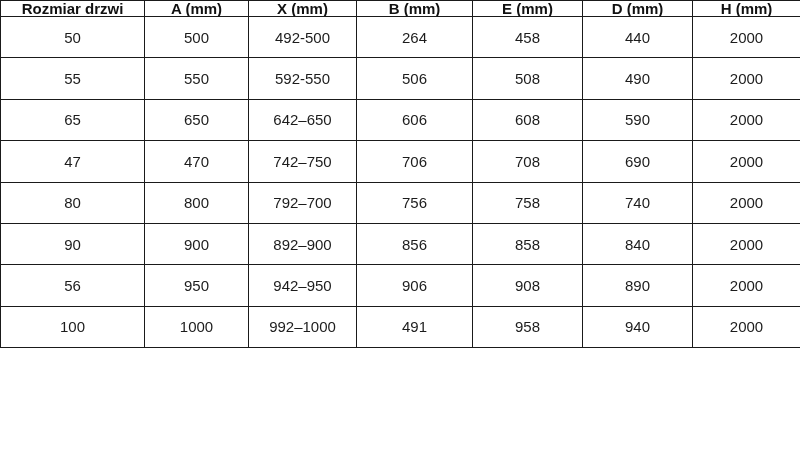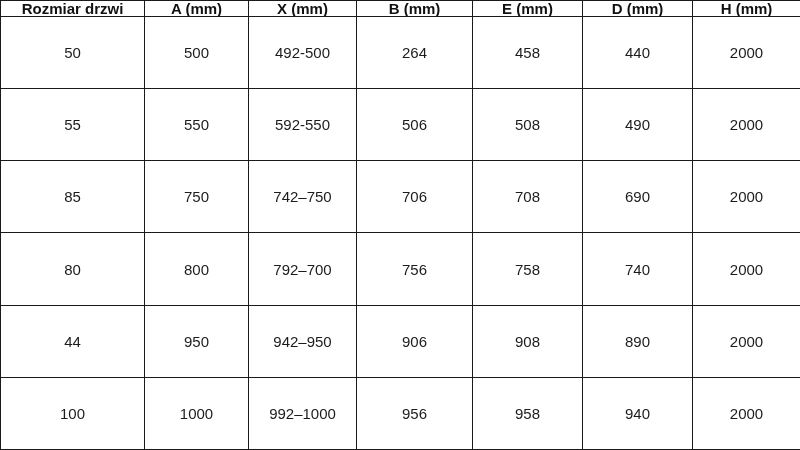--- a/index.html
+++ b/index.html
@@ -8,21 +8,21 @@
     background: #ffffff;
   }
   body {
     width: 800px;
     height: 450px;
     overflow: hidden;
     font-family: "Liberation Sans", sans-serif;
   }
   table.size-table {
     width: 800px;
-    height: 450px;
+    height: 348px;
     border-collapse: collapse;
     table-layout: fixed;
   }
   table.size-table th,
   table.size-table td {
     border: 1px solid #1a1a1a;
     text-align: center;
     vertical-align: middle;
     padding: 0;
     color: #1c1c1c;
@@ -82,49 +82,67 @@
       <tr>
         <td>55</td>
         <td>550</td>
         <td>592-550</td>
         <td>506</td>
         <td>508</td>
         <td>490</td>
         <td>2000</td>
       </tr>
       <tr>
-        <td>85</td>
-        <td>750</td>
+        <td>65</td>
+        <td>650</td>
+        <td>642–650</td>
+        <td>606</td>
+        <td>608</td>
+        <td>590</td>
+        <td>2000</td>
+      </tr>
+      <tr>
+        <td>47</td>
+        <td>470</td>
         <td>742–750</td>
         <td>706</td>
         <td>708</td>
         <td>690</td>
         <td>2000</td>
       </tr>
       <tr>
         <td>80</td>
         <td>800</td>
         <td>792–700</td>
         <td>756</td>
         <td>758</td>
         <td>740</td>
         <td>2000</td>
       </tr>
       <tr>
-        <td>44</td>
+        <td>90</td>
+        <td>900</td>
+        <td>892–900</td>
+        <td>856</td>
+        <td>858</td>
+        <td>840</td>
+        <td>2000</td>
+      </tr>
+      <tr>
+        <td>56</td>
         <td>950</td>
         <td>942–950</td>
         <td>906</td>
         <td>908</td>
         <td>890</td>
         <td>2000</td>
       </tr>
       <tr>
         <td>100</td>
         <td>1000</td>
         <td>992–1000</td>
-        <td>956</td>
+        <td>491</td>
         <td>958</td>
         <td>940</td>
         <td>2000</td>
       </tr>
     </tbody>
 </table>
 
 </body></html>

